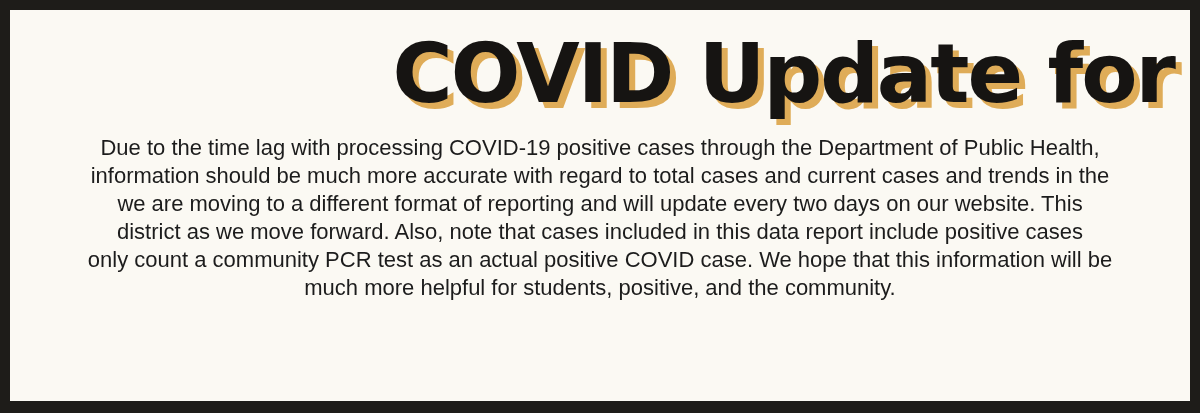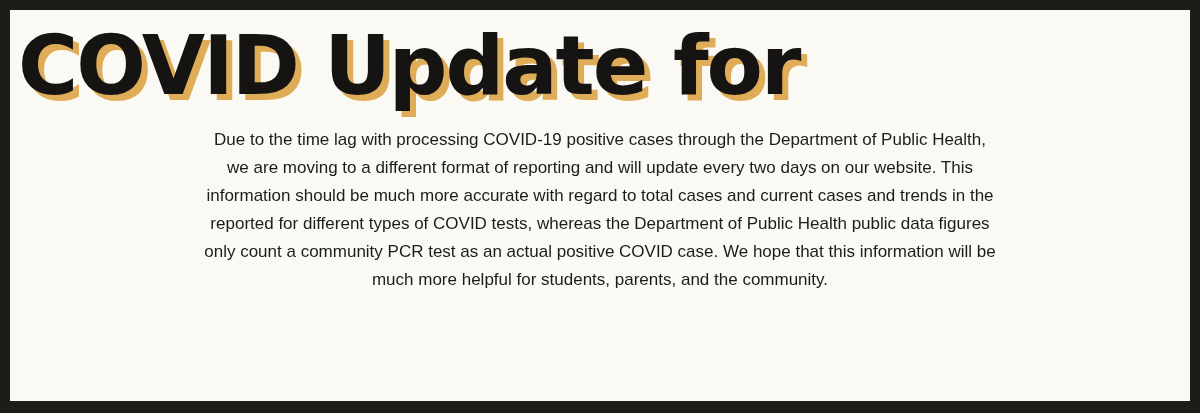--- a/index.html
+++ b/index.html
@@ -15,60 +15,60 @@
     height: 413px;
     margin: 0;
     background: var(--background, #FBF9F3);
     border-style: solid;
     border-color: var(--border, #1E1C19);
     border-width: 10px 10px 12px 10px;
     overflow: hidden;
   }
 
   .title {
-    margin: 8px;
+    margin: 16px;
     padding-top: 10px;
-    text-align: left;
+    text-align: right;
     font-family: "DejaVu Sans", "Liberation Sans", sans-serif;
     font-weight: bold;
     font-size: 82px;
     line-height: 0.93;
     letter-spacing: -2px;
     color: var(--title_text, #161412);
     text-shadow: 6px 6px 0 var(--title_shadow, #DFAC58);
   }
 
   .title .title-line {
     display: block;
     white-space: nowrap;
   }
 
   .body-text {
     margin-top: 22px;
     text-align: center;
     font-family: "Liberation Sans", sans-serif;
-    font-size: 17px;
+    font-size: 22px;
     line-height: 28px;
     color: var(--body_text, #1C1C1C);
   }
 
   .body-text .body-line {
     display: block;
     white-space: nowrap;
   }
 </style>
 </head>
 <body>
 
 <div class="banner">
   <h1 class="title">
     <span class="title-line">COVID Update for</span>
   </h1>
 
   <div class="body-text">
     <span class="body-line">Due to the time lag with processing COVID-19 positive cases through the Department of Public Health,</span>
+    <span class="body-line">information should be much more accurate with regard to total cases and current cases and trends in the</span>
     <span class="body-line">we are moving to a different format of reporting and will update every two days on our website. This</span>
-    <span class="body-line">information should be much more accurate with regard to total cases and current cases and trends in the</span>
-    <span class="body-line">reported for different types of COVID tests, whereas the Department of Public Health public data figures</span>
+    <span class="body-line">district as we move forward. Also, note that cases included in this data report include positive cases</span>
     <span class="body-line">only count a community PCR test as an actual positive COVID case. We hope that this information will be</span>
-    <span class="body-line">much more helpful for students, parents, and the community.</span>
+    <span class="body-line">much more helpful for students, positive, and the community.</span>
   </div>
 </div>
 
 </body></html>

